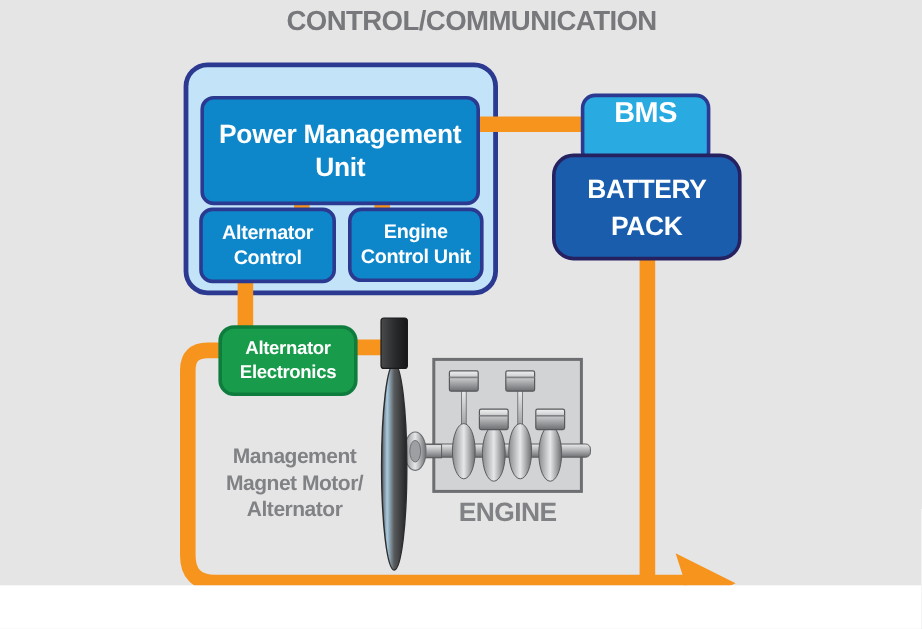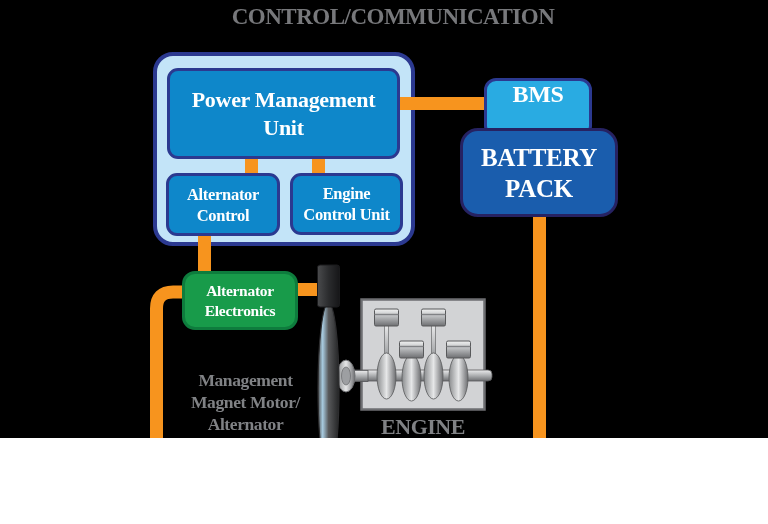--- a/index.html
+++ b/index.html
@@ -1,51 +1,51 @@
 <!DOCTYPE html>
 <html><head>
 <meta charset="utf-8">
 <style>
   html,body{margin:0;padding:0;background:#ffffff;}
   #stage{
-    position:relative;width:768px;height:438px;background:#000000;overflow:hidden;
-    font-family:Liberation Serif, serif;
+    position:relative;width:768px;height:488px;background:#e5e5e5;overflow:hidden;
+    font-family:Liberation Sans, sans-serif;
   }
   .abs{position:absolute;}
   .pre{white-space:pre-line;}
   
   .diagram-title{
     left:0;top:4px;width:768px;text-align:center;
     font-size:23px;font-weight:bold;letter-spacing:-0.5px;color:#77787b;
     padding-left:18px;box-sizing:border-box;
   }
   
   .control-container{
     left:153px;top:52px;width:262px;height:194px;box-sizing:border-box;
     background:#c3e4f8;border:4px solid #2b3990;border-radius:20px;z-index:1;
   }
   
   .bluebox{
     box-sizing:border-box;background:#0e87ca;border:3px solid #2b3990;border-radius:11px;
     color:#ffffff;font-weight:bold;text-align:center;z-index:3;
     display:flex;align-items:center;justify-content:center;letter-spacing:-0.3px;
   }
-  .pmu-box{left:167px;top:68px;width:233px;height:91px;font-size:22px;line-height:28px;}
+  .pmu-box{left:167px;top:80px;width:233px;height:91px;font-size:22px;line-height:28px;}
   .altctrl-box{left:166px;top:173px;width:114px;height:63px;font-size:16.5px;line-height:21px;}
   .ecu-box{left:290px;top:173px;width:113px;height:62px;font-size:16.5px;line-height:21px;}
   .bms-box{
     left:484px;top:78px;width:108px;height:60px;box-sizing:border-box;
     background:#29abe2;border:3px solid #2b3990;border-radius:12px;
     color:#fff;font-weight:bold;font-size:24px;text-align:center;z-index:3;
     display:flex;align-items:flex-start;justify-content:center;letter-spacing:-0.3px;
   }
   .battery-box{
     left:460px;top:128px;width:158px;height:89px;box-sizing:border-box;
     background:#1a5dad;border:3px solid #262262;border-radius:18px;
-    color:#fff;font-weight:bold;font-size:25px;line-height:31px;text-align:center;z-index:4;
+    color:#fff;font-weight:bold;font-size:22px;line-height:31px;text-align:center;z-index:4;
     display:flex;align-items:center;justify-content:center;letter-spacing:-0.3px;
   }
   .altelec-box{
     left:182px;top:271px;width:116px;height:59px;box-sizing:border-box;
     background:#189b4a;border:3px solid #0e7c3d;border-radius:13px;
     color:#fff;font-weight:bold;font-size:15.5px;line-height:20px;text-align:center;z-index:3;
     display:flex;align-items:center;justify-content:center;letter-spacing:-0.3px;
   }
   
   .machine-layer{left:0;top:0;z-index:3;pointer-events:none;}

